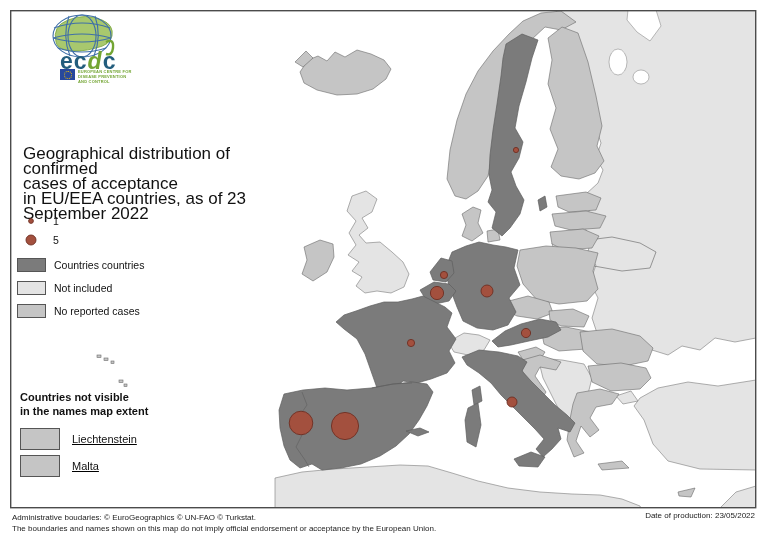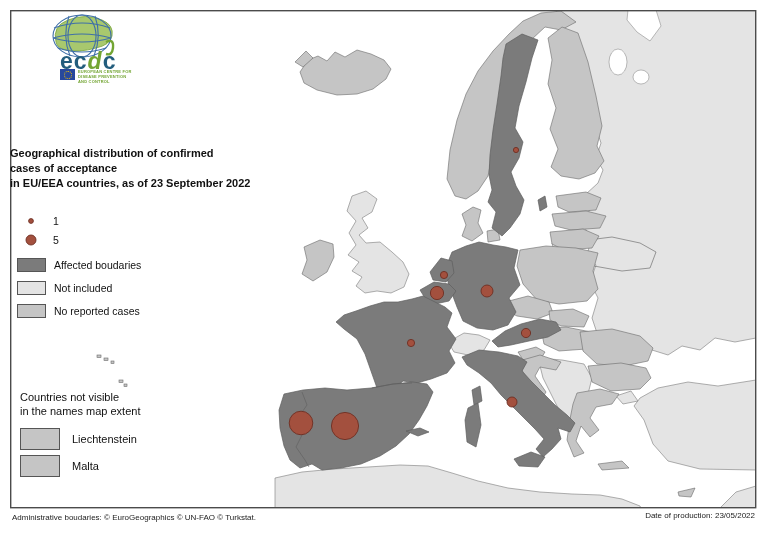--- a/index.html
+++ b/index.html
@@ -21,34 +21,34 @@
   #logo .wordmark{font-size:23px;font-weight:bold;letter-spacing:1px;
        color:#235d7d;line-height:10px;margin:-14px 0 3px 16px;}
   #logo .wordmark .accent{color:#73a533;font-style:italic;}
   #logo .flagrow{display:flex;align-items:flex-start;margin-left:16px;}
   #logo .euflag{width:15px;height:11px;background:#27489c;position:relative;flex:0 0 auto;}
   #logo .euflag .stars{position:absolute;left:4px;top:2px;width:6px;height:6px;
        border:1px dotted #f4c400;border-radius:50%;}
   #logo .subtitle{margin-left:3px;color:#73a533;font-size:4px;line-height:5px;
        font-weight:bold;letter-spacing:.2px;}
   
-  #title{left:10px;top:146px;width:270px;font-size:11px;font-weight:bold;
+  #title{left:23px;top:146px;width:270px;font-size:17px;font-weight:normal;
        color:#111;line-height:15px;}
   
   #legend{left:17px;top:211px;width:220px;}
   .size-row{display:flex;align-items:center;height:19px;}
   .size-row .cell{width:28px;display:flex;justify-content:center;}
   .size-row .lbl{font-size:10.5px;color:#111;margin-left:8px;}
   .color-row{display:flex;align-items:center;margin-top:9px;}
   .color-row .swatch{width:27px;height:12px;border:1px solid #555;flex:0 0 auto;}
   .color-row .lbl{font-size:10.5px;color:#111;margin-left:8px;}
   
   #inset{left:20px;top:390px;width:200px;}
-  #inset .inset-title{font-size:11px;color:#111;line-height:14px;margin-bottom:10px;}
-  .inset-row{display:flex;align-items:center;margin-bottom:5px;}
+  #inset .inset-title{font-size:11px;color:#111;line-height:14px;margin-bottom:10px;font-weight:bold;}
+  .inset-row{display:flex;align-items:center;margin-bottom:5px;text-decoration:underline;}
   .inset-row .swatch{width:38px;height:20px;border:1px solid #555;flex:0 0 auto;}
   .inset-row .lbl{font-size:11px;color:#111;margin-left:12px;}
   
   #footer-left{left:12px;top:512px;width:580px;font-size:8px;color:#222;line-height:11px;}
   #footer-right{right:13px;top:511px;font-size:8px;color:#222;text-align:center;}
 </style>
 </head>
 <body>
 
 <div id="stage">
@@ -184,21 +184,21 @@
     <div class="size-row">
       <span class="cell">
           <svg width="26" height="18">
             <circle class="case-marker" cx="13" cy="9" r="5"></circle>
           </svg>
         </span>
       <span class="lbl">5</span>
     </div>
     <div class="color-row">
       <span class="swatch" style="background: rgb(123, 123, 123);"></span>
-      <span class="lbl">Affected boudaries</span>
+      <span class="lbl">Countries countries</span>
     </div>
     <div class="color-row">
       <span class="swatch" style="background: rgb(228, 228, 228);"></span>
       <span class="lbl">Not included</span>
     </div>
     <div class="color-row">
       <span class="swatch" style="background: rgb(197, 197, 197);"></span>
       <span class="lbl">No reported cases</span>
     </div>
   </div>
@@ -213,16 +213,17 @@
       <span class="lbl">Liechtenstein</span>
     </div>
     <div class="inset-row">
       <span class="swatch" style="background: rgb(197, 197, 197);"></span>
       <span class="lbl">Malta</span>
     </div>
   </div>
 
   <div id="footer-left" class="overlay">
     <div>Administrative boudaries: © EuroGeographics © UN-FAO © Turkstat.</div>
+    <div>The boundaries and names shown on this map do not imply official endorsement or acceptance by the European Union.</div>
   </div>
   <div id="footer-right" class="overlay">Date of production: 23/05/2022</div>
 
 </div>
 
 </body></html>

